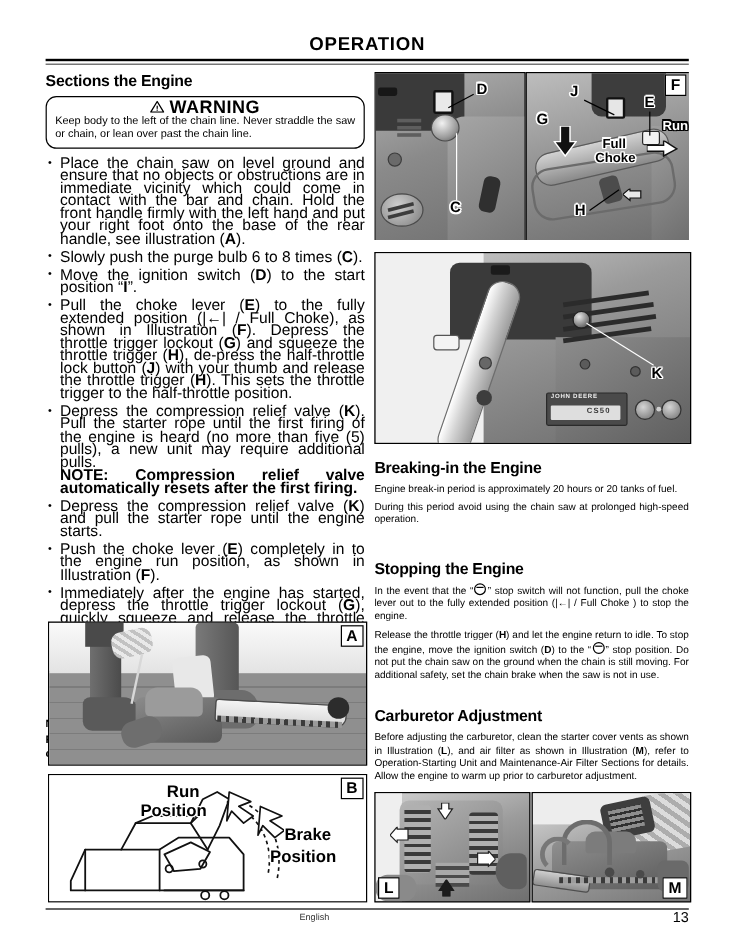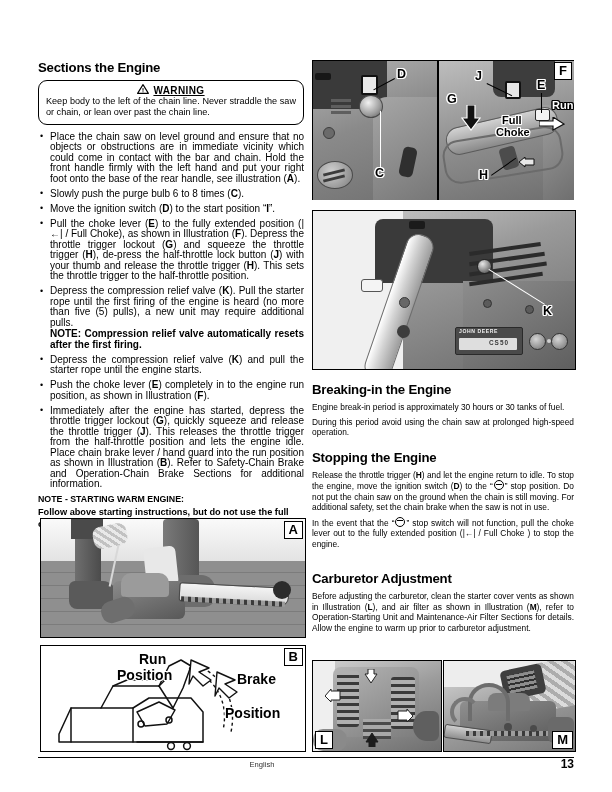--- a/index.html
+++ b/index.html
@@ -22,43 +22,43 @@
   .rule-double{border-top:2.1px solid #000;border-bottom:1px solid #555;height:2px;}
 
   
   .col-l{position:absolute;left:38px;top:60px;width:266px;}
   .col-r{position:absolute;left:312px;top:58px;width:262px;}
 
   h2.sec{
     font-size:13.2px;font-weight:bold;margin:0 0 5px 0;
     letter-spacing:-.2px;
   }
-  h2.sec.spaced{margin-top:12px;}
+  h2.sec.spaced{margin-top:28px;}
 
   
   .warnbox{
     border:1.4px solid #000;border-radius:9px;
     padding:3px 7px 5px 7px;margin:2px 0 7px 0;
   }
   .warn-head{
-    font-weight:bold;font-size:10px;
+    font-weight:bold;font-size:15px;
     letter-spacing:.4px;line-height:11px;
-    display:flex;align-items:center;justify-content:center;gap:4px;text-decoration:underline;
+    display:flex;align-items:center;justify-content:center;gap:4px;
   }
   .tri{display:inline-block;}
   .warn-body{
     font-weight:normal;font-size:9.1px;line-height:11.4px;
     text-align:justify;
   }
 
   
   ul.bl{list-style:none;margin:0;padding:0;}
   ul.bl > li{
     position:relative;padding-left:12px;
-    font-size:10px;line-height:10.5px;
+    font-size:13px;line-height:10.5px;
     text-align:justify;margin-bottom:4.5px;
   }
   ul.bl > li:before{
     content:"\2022";position:absolute;left:2px;top:-.5px;font-size:9px;
   }
   .note-in{display:block;font-weight:bold;margin-top:1px;}
   .note-blk{
     font-size:8.8px;line-height:11px;font-weight:bold;
     margin:3px 0 0 0;text-align:left;
   }
@@ -100,27 +100,31 @@
   
   .ph{position:absolute;inset:0;}
   .shape{position:absolute;}
 
   
   .artB{position:absolute;inset:0;background:#fff;}
 
   
   .foot-rule{position:absolute;left:38px;top:757px;width:536px;border-top:1px solid #000;}
   .foot-lang{position:absolute;left:0;top:760px;width:524px;text-align:center;font-size:7.6px;color:#333;}
-  .foot-pg{position:absolute;right:38px;top:757px;font-size:12px;font-weight:bold;}
+  .foot-pg{position:absolute;right:38px;top:757px;font-size:12px;font-weight:normal;}
 </style>
 </head>
 <body>
 
 <div class="page">
 
+  <div class="hdr">
+    <div class="hdr-title">OPERATION</div>
+    <div class="rule-double"></div>
+  </div>
 
   <div class="col-l">
 
     <h2 class="sec">Sections the Engine</h2>
 
     <div class="warnbox">
       <div class="warn-head">
         <span class="tri">
           <svg width="12" height="10" viewBox="0 0 12 10">
             <polygon points="6,0.6 11.4,9.4 0.6,9.4" fill="none" stroke="#000" stroke-width="1.1" stroke-linejoin="round"></polygon>
@@ -147,26 +151,26 @@
       <li>Immediately after the engine has started, depress the throttle trigger lockout (<b>G</b>), quickly squeeze and release the throttle trigger (<b>J</b>).  This releases the throttle trigger from the half-throttle position and lets the engine idle. Place chain brake lever / hand guard into the run position as shown in Illustration (<b>B</b>). Refer to Safety-Chain Brake and Operation-Chain Brake Sections for additional information.</li>
     </ul>
 
     <div class="note-blk">NOTE - STARTING WARM ENGINE:</div>
     <div class="note-blk b2">Follow above starting instructions, but do not use the full choke position for start up.</div>
   </div>
 
   <div class="col-r" style="top:382px;">
 
     <h2 class="sec">Breaking-in the Engine</h2>
-    <p class="para tight">Engine break-in period is approximately 30 hours or 30 tanks of fuel.</p>
+    <p class="para tight">Engine break-in period is approximately 20 hours or 20 tanks of fuel.</p>
     <p class="para">During this period avoid using the chain saw at prolonged high-speed operation.</p>
 
     <h2 class="sec spaced">Stopping the Engine</h2>
+    <p class="para"><span>In the event that the “</span><span class="glyph-stop"></span><span>” stop switch will not function, pull the choke lever out to the fully extended position (|←| / Full Choke ) to stop the engine.</span></p>
     <p class="para tight"><span>Release the throttle trigger (<b>H</b>) and let the engine return to idle. To stop the engine, move the ignition switch (<b>D</b>) to the “</span><span class="glyph-stop"></span><span>” stop position. Do not put the chain saw on the ground when the chain is still moving.  For additional safety, set the chain brake when the saw is not in use.</span></p>
-    <p class="para"><span>In the event that the “</span><span class="glyph-stop"></span><span>” stop switch will not function, pull the choke lever out to the fully extended position (|←| / Full Choke ) to stop the engine.</span></p>
 
     <h2 class="sec" style="margin-top:22px;">Carburetor Adjustment</h2>
     <p class="para">Before adjusting the carburetor, clean the starter cover vents as shown in Illustration (<b>L</b>), and air filter as shown in Illustration (<b>M</b>), refer to Operation-Starting Unit and Maintenance-Air Filter Sections for details. Allow the engine to warm up prior to carburetor adjustment.</p>
   </div>
 
   <div class="fig" style="left:312px;top:60px;width:262px;height:140px;background:#fff;border:none;">
 
     <div class="fig" style="left:0;top:0;width:124px;height:140px;">
       <div class="ph">
         <div class="shape" style="left:0;top:0;width:124px;height:140px;background:linear-gradient(160deg,#b4b4b4,#8a8a8a 45%,#6f6f6f);"></div>
@@ -322,21 +326,21 @@
 
         <path d="M148 22 C176 32 188 58 182 84" fill="none" stroke="#111" stroke-width="1.4" stroke-dasharray="3 3"></path>
         <path d="M156 20 C184 30 196 58 190 86" fill="none" stroke="#111" stroke-width="1.4" stroke-dasharray="3 3"></path>
 
         <polygon points="150,14 168,22 158,26 170,34 162,40 152,30 148,38" fill="#fff" stroke="#111" stroke-width="1.4" stroke-linejoin="round"></polygon>
         <polygon points="176,26 194,34 184,38 196,46 188,52 178,42 174,50" fill="#fff" stroke="#111" stroke-width="1.4" stroke-linejoin="round"></polygon>
       </svg>
     </div>
     <span class="callout" style="left:98px;top:6px;font-size:14px;">Run</span>
     <span class="callout" style="left:76px;top:22px;font-size:14px;">Position</span>
-    <span class="callout" style="left:196px;top:26px;font-size:14px;">Brake</span>
+    <span class="callout" style="left:196px;top:42px;font-size:14px;">Brake</span>
     <span class="callout" style="left:184px;top:60px;font-size:14px;">Position</span>
     <div class="figtag" style="right:2px;top:2px;">B</div>
   </div>
 
   <div class="fig" style="left:312px;top:660px;width:128px;height:90px;">
     <div class="ph">
       <div class="shape" style="left:0;top:0;width:128px;height:90px;background:linear-gradient(160deg,#d2d2d2,#9c9c9c 45%,#6f6f6f);"></div>
       <div class="shape" style="left:0;top:0;width:22px;height:90px;background:#efefef;"></div>
       <div class="shape" style="left:20px;top:6px;width:86px;height:70px;background:linear-gradient(150deg,#b5b5b5,#7d7d7d);border-radius:8px;"></div>
 

